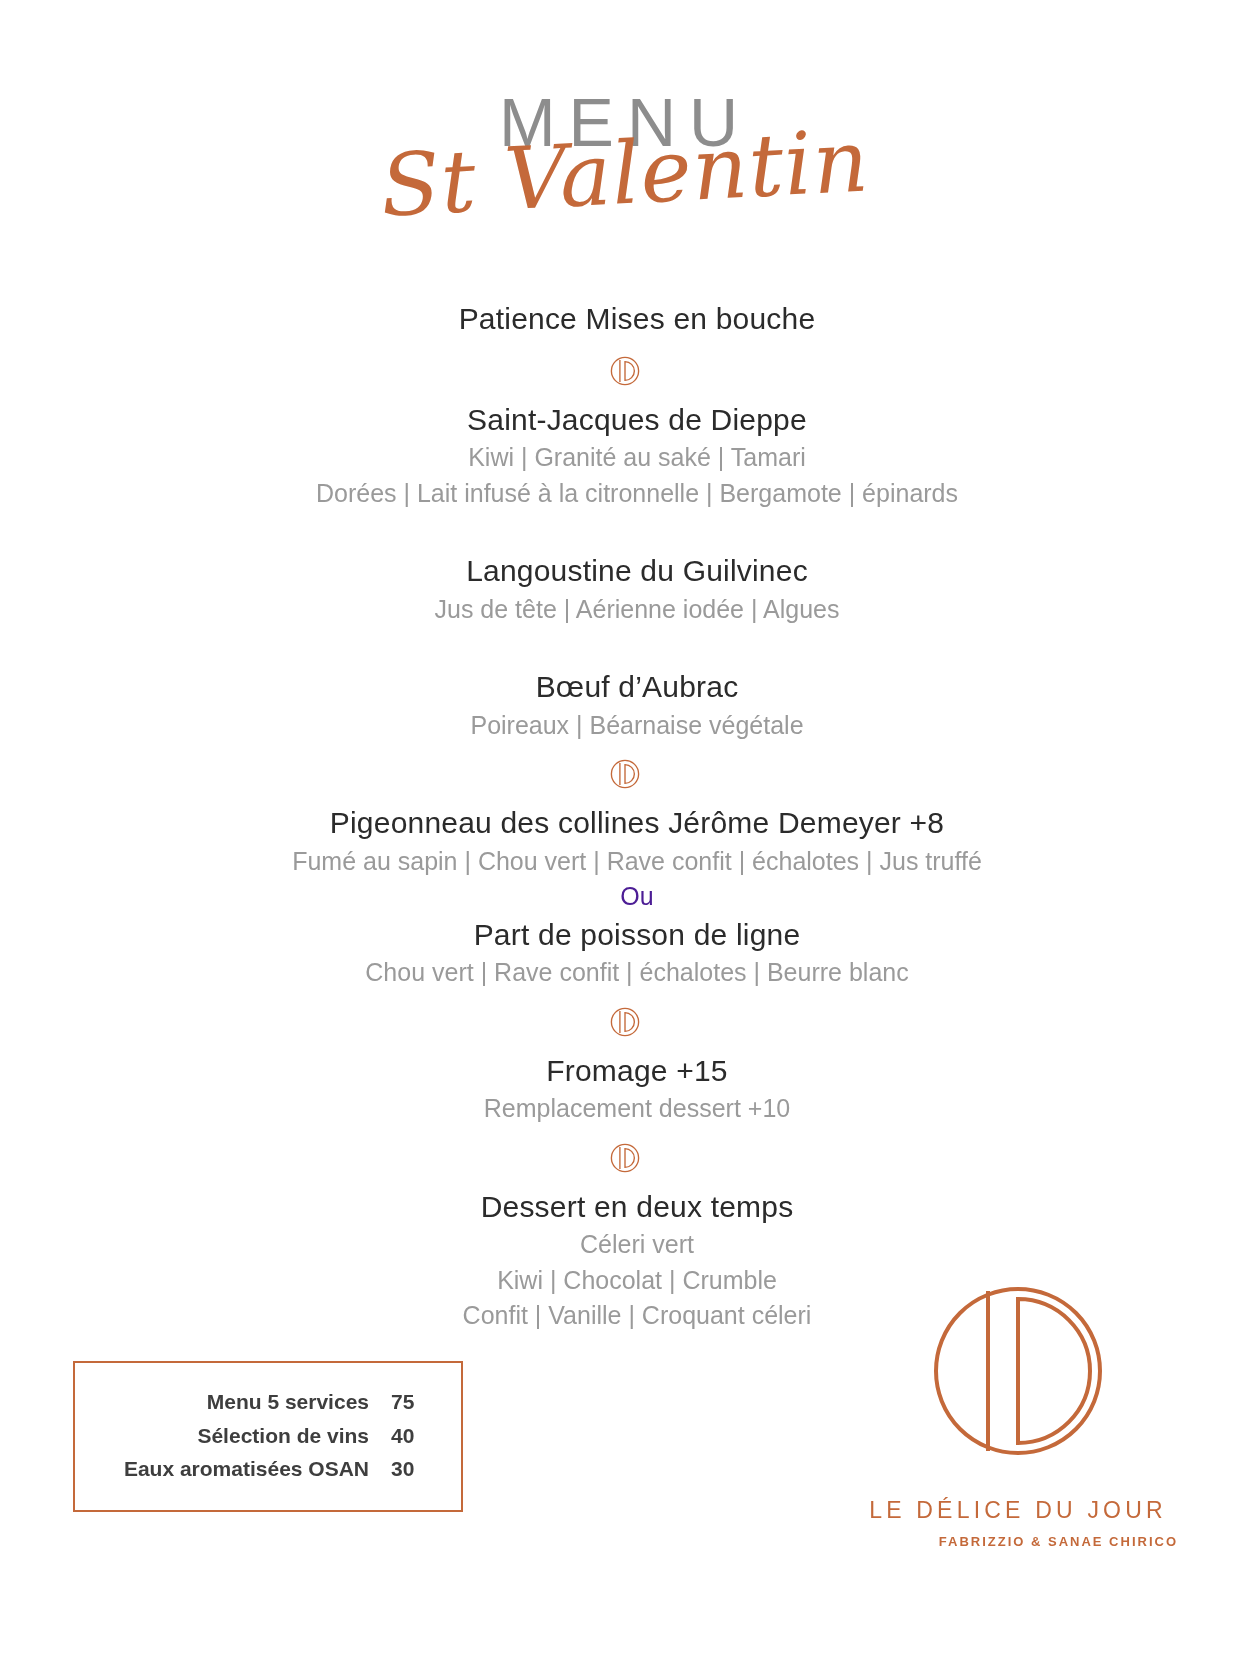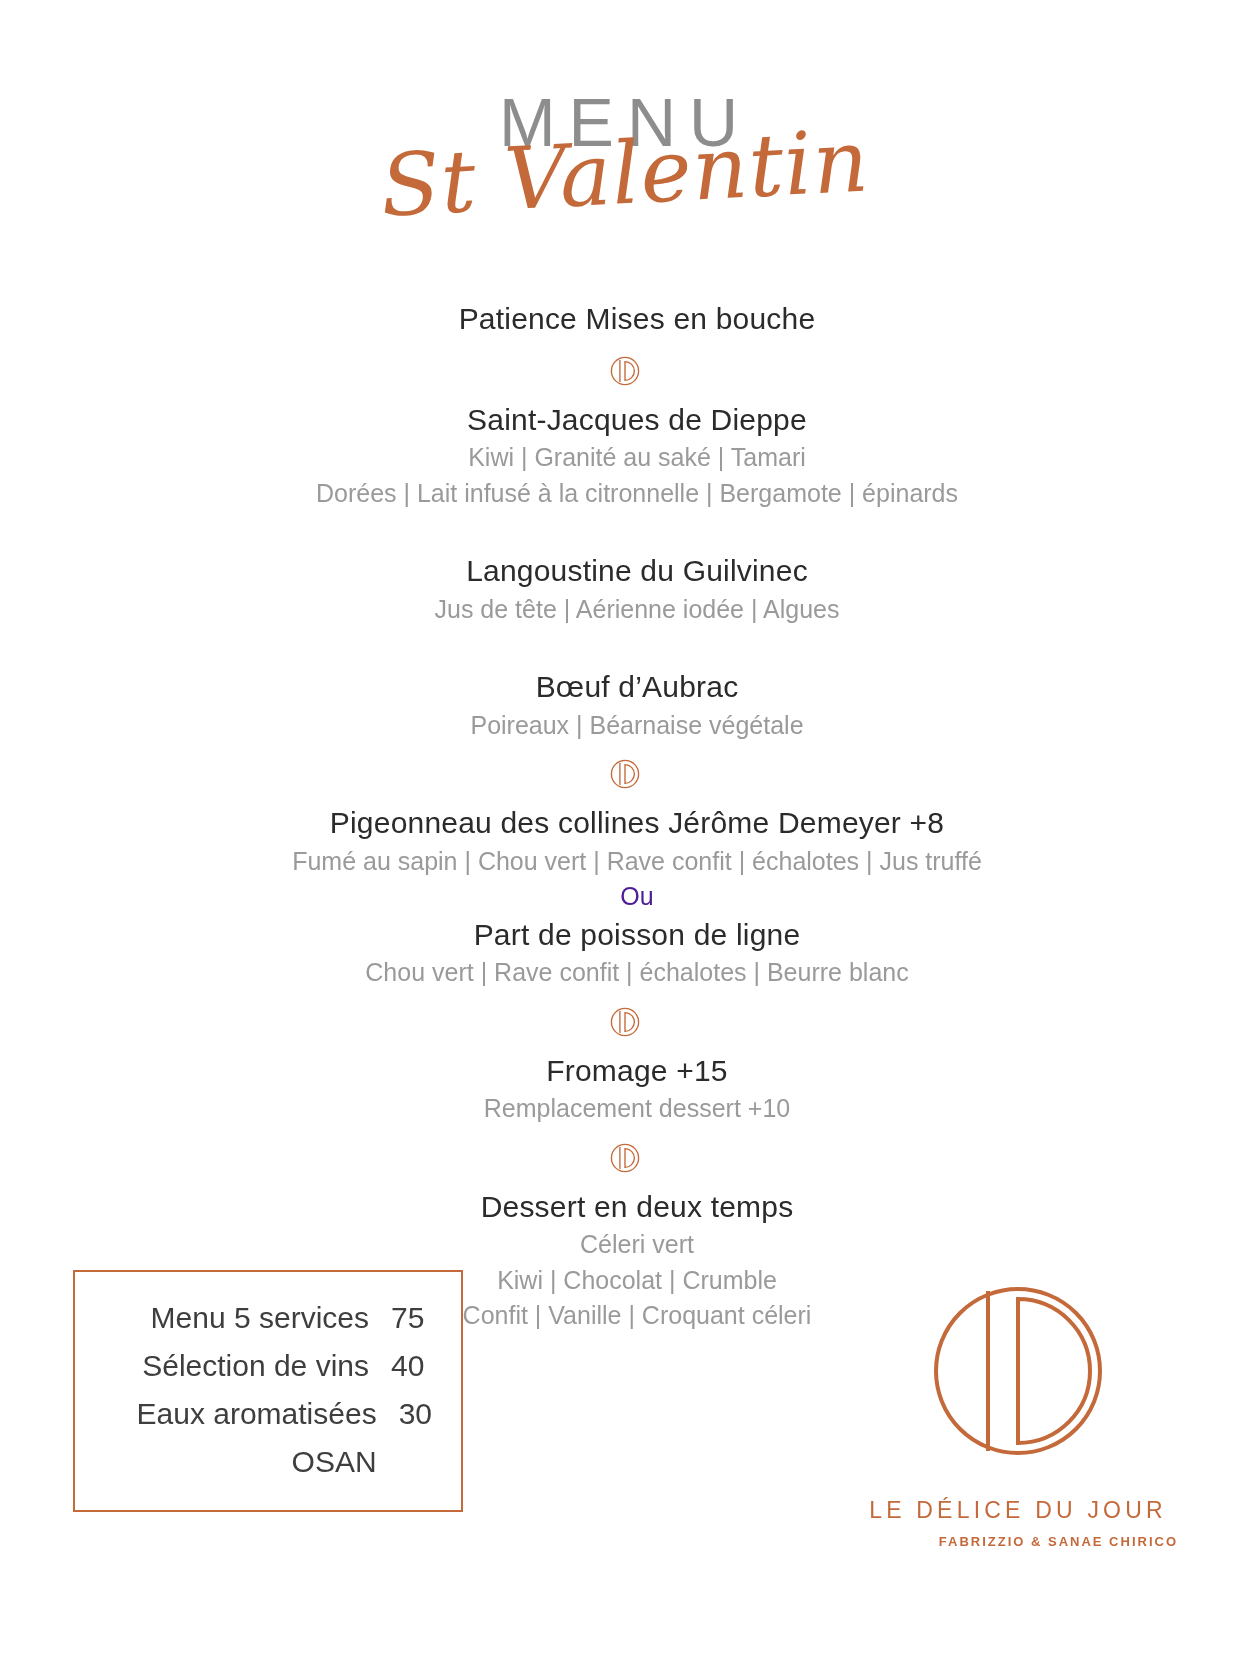--- a/index.html
+++ b/index.html
@@ -106,23 +106,23 @@
     bottom: 155px;
     width: 390px;
     border: 2px solid #c4693a;
     padding: 22px 26px 24px 26px;
     box-sizing: border-box;
   }
   .price-row {
     display: flex;
     justify-content: flex-end;
     align-items: baseline;
-    font-size: 30px;
+    font-size: 21px;
     color: #3e3e3e;
-    font-weight: 400;
+    font-weight: 700;
     line-height: 1.6;
   }
   .price-label {
     text-align: right;
     padding-right: 22px;
   }
   .price-value {
     width: 44px;
     text-align: left;
   }

